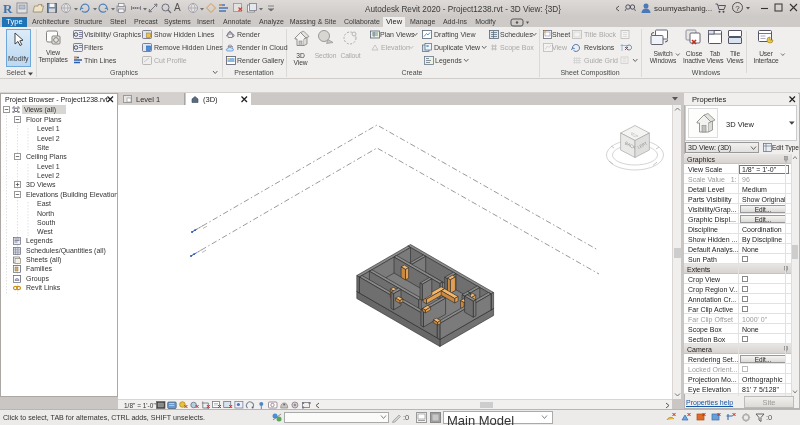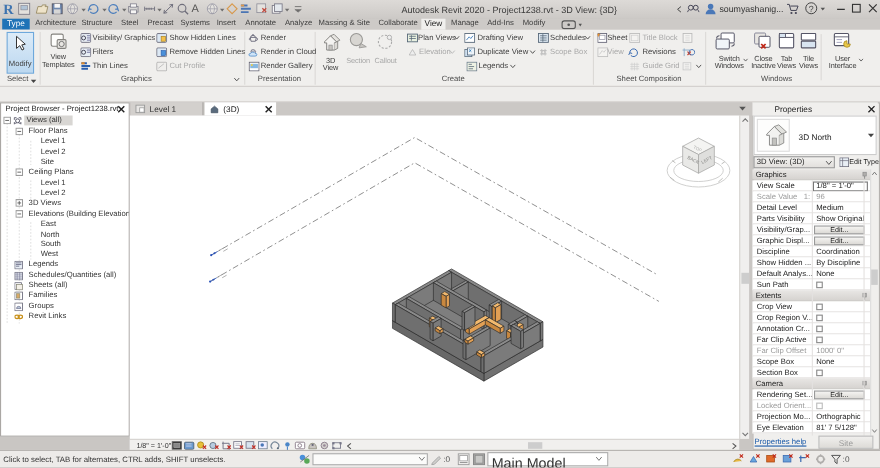--- a/index.html
+++ b/index.html
@@ -673,33 +673,33 @@
     </svg>
 <div class="abs" id="hthumb"></div>
 <svg class="abs" style="left:545px;top:2px" width="8" height="7">
       <path d="M3 1 L6 3.5 L3 6" fill="none" stroke="#555" stroke-width="1"></path>
     </svg>
 </div>
 
 <div class="abs" id="props"></div>
 <div class="abs" style="left:684px;top:93px;width:116px;height:316px">
     <div class="abs" style="left:0;top:0;width:114px;height:12px;background:#f0efed"></div>
-    <div class="abs" style="left:20px;top:2px;font-size:7.5px;color:#222">Properties</div>
+    <div class="abs" style="left:8px;top:2px;font-size:7.5px;color:#222">Properties</div>
     <svg class="abs" style="left:104px;top:2px" width="9" height="9">
       <path d="M1.5 1.5 L7 7 M7 1.5 L1.5 7" stroke="#222" stroke-width="1.2"></path>
     </svg>
     <div class="abs" style="left:1px;top:12px;width:112px;height:36px;background:#fff;border:1px solid #ccc"></div>
     <div class="abs" style="left:4px;top:15px;width:30px;height:30px;background:#fdfdfc;border:1px solid #ddd"></div>
     <svg class="abs" style="left:7px;top:17px" width="26" height="26">
       <path d="M6 12 L13 5 L20 12 L20 13 L17.5 13 L17.5 22 L8.5 22 L8.5 13 L6 13 Z" fill="#f2f2f0" stroke="#8a8a88" stroke-width="0.9"></path>
       <path d="M13 5 L20 12 L24 10 L17 3.5 Z" fill="#e2e2de" stroke="#8a8a88" stroke-width="0.8"></path>
       <path d="M17.5 13 L21.5 11 L21.5 20 L17.5 22" fill="#dcdcd8" stroke="#8a8a88" stroke-width="0.8"></path>
       <rect x="11" y="15.5" width="4" height="6.5" fill="#c2c2be" stroke="#888" stroke-width="0.6"></rect>
     </svg>
-    <div class="abs" style="left:42px;top:27px;font-size:7.5px;color:#222">3D North</div>
+    <div class="abs" style="left:42px;top:27px;font-size:7.5px;color:#222">3D View</div>
     <svg class="abs" style="left:104px;top:27px" width="8" height="7">
       <path d="M1 1.5 l2.8 3.2 l2.8 -3.2" fill="#444"></path>
     </svg>
     <div class="abs" style="left:1px;top:49px;width:74px;height:11px;background:linear-gradient(#f2f1ef,#e2e0dd);border:1px solid #999"></div>
     <div class="abs" style="left:4px;top:51px;font-size:7px;color:#222">3D View: (3D)</div>
     <svg class="abs" style="left:66px;top:52px" width="8" height="7">
       <path d="M1 1.5 l2.5 3 l2.5 -3" fill="none" stroke="#555" stroke-width="0.9"></path>
     </svg>
     <svg class="abs" style="left:79px;top:50px" width="9" height="9">
       <rect x="0.5" y="0.5" width="8" height="8" fill="#e8eef5" stroke="#667" stroke-width="0.7"></rect>

